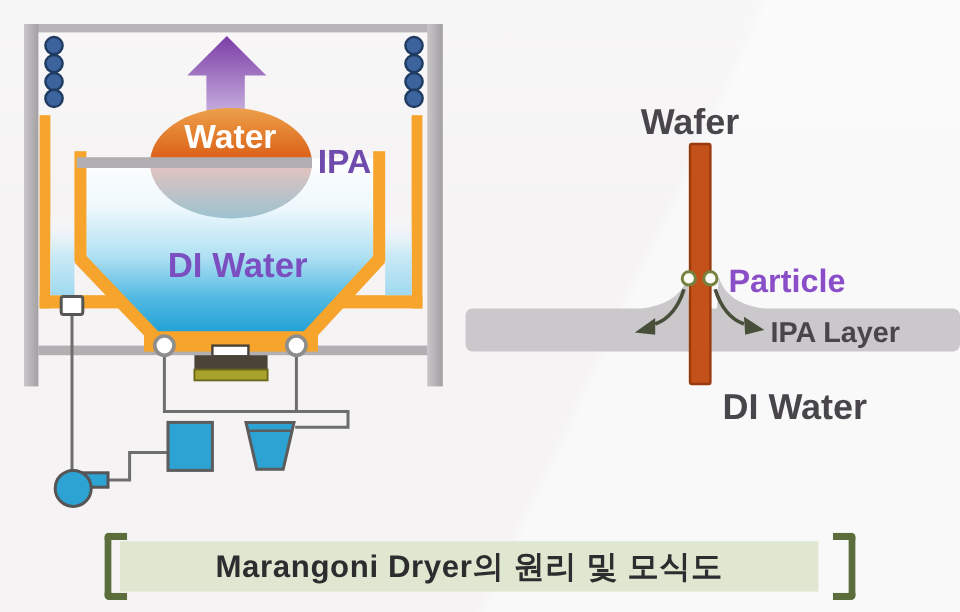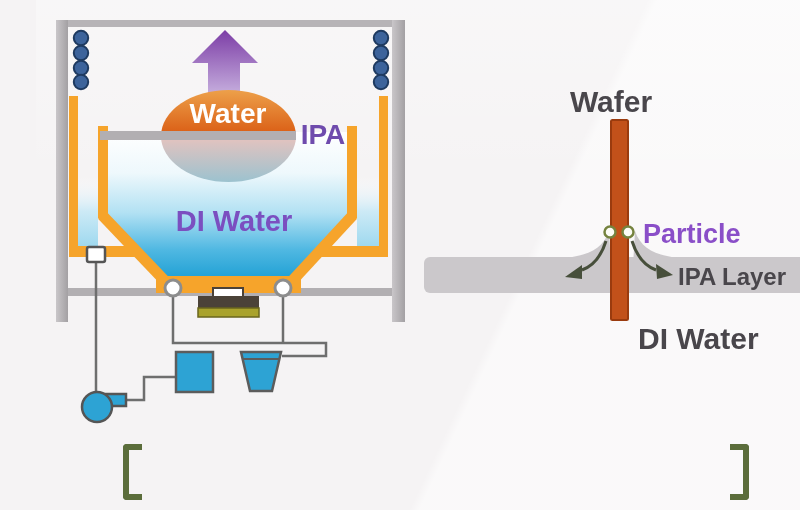--- a/index.html
+++ b/index.html
@@ -1,21 +1,21 @@
 <!DOCTYPE html>
 <html><head>
 <meta charset="utf-8">
 <style>
   html,body{margin:0;padding:0;}
   body{
     width:800px;height:510px;overflow:hidden;
     font-family:"Liberation Sans","DejaVu Sans",sans-serif;
     background:#f5f3f4;position:relative;
   }
-  .stage{position:absolute;inset:0;background:#f5f3f4;margin-left:36px;}
+  .stage{position:absolute;inset:0;background:#f5f3f4;}
   .bg-diag{
     position:absolute;inset:0;pointer-events:none;
     background:linear-gradient(115deg,rgba(255,255,255,0) 61%,rgba(255,255,255,.5) 62%);
   }
   .bg-diag2{
     position:absolute;left:0;top:0;width:800px;height:180px;pointer-events:none;
     background:linear-gradient(180deg,rgba(255,255,255,.35),rgba(255,255,255,0));
   }
   svg{position:absolute;overflow:visible;}
   svg text{font-family:"Liberation Sans","DejaVu Sans",sans-serif;font-weight:bold;}
@@ -175,14 +175,15 @@
       <polygon points="257,215 240,204 241,219" fill="#474f3b" stroke="none"></polygon>
     </g>
 
     <text x="195" y="52" font-size="30" fill="#49464b" text-anchor="middle">Wafer</text>
     <text x="227" y="183" font-size="27" fill="#8a4fc8">Particle</text>
     <text x="262" y="225" font-size="24" fill="#49464b">IPA Layer</text>
     <text x="222" y="289" font-size="30" fill="#49464b">DI Water</text>
   </svg>
 
   <div class="bracket left"></div>
+  <div class="caption-band">Marangoni Dryer의 원리 및 모식도</div>
   <div class="bracket right"></div>
 </div>
 
 </body></html>

